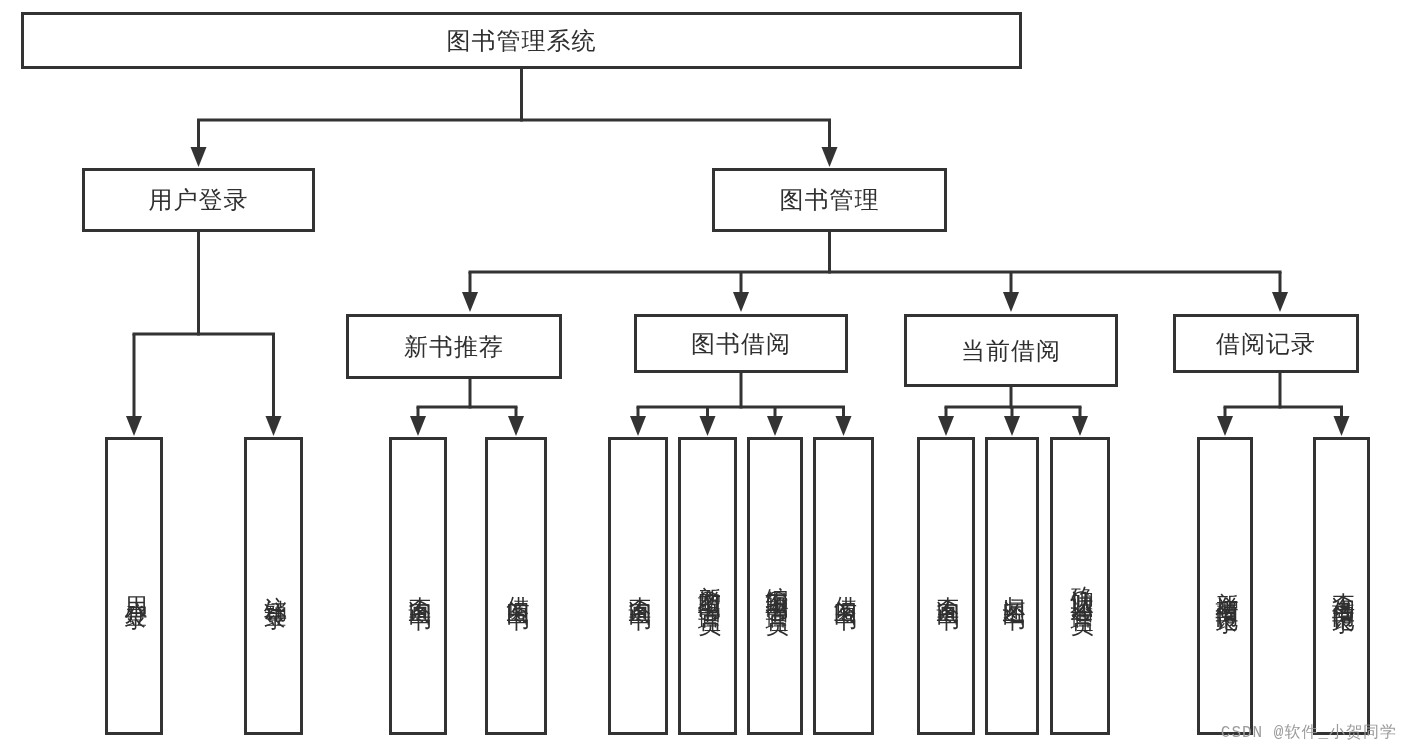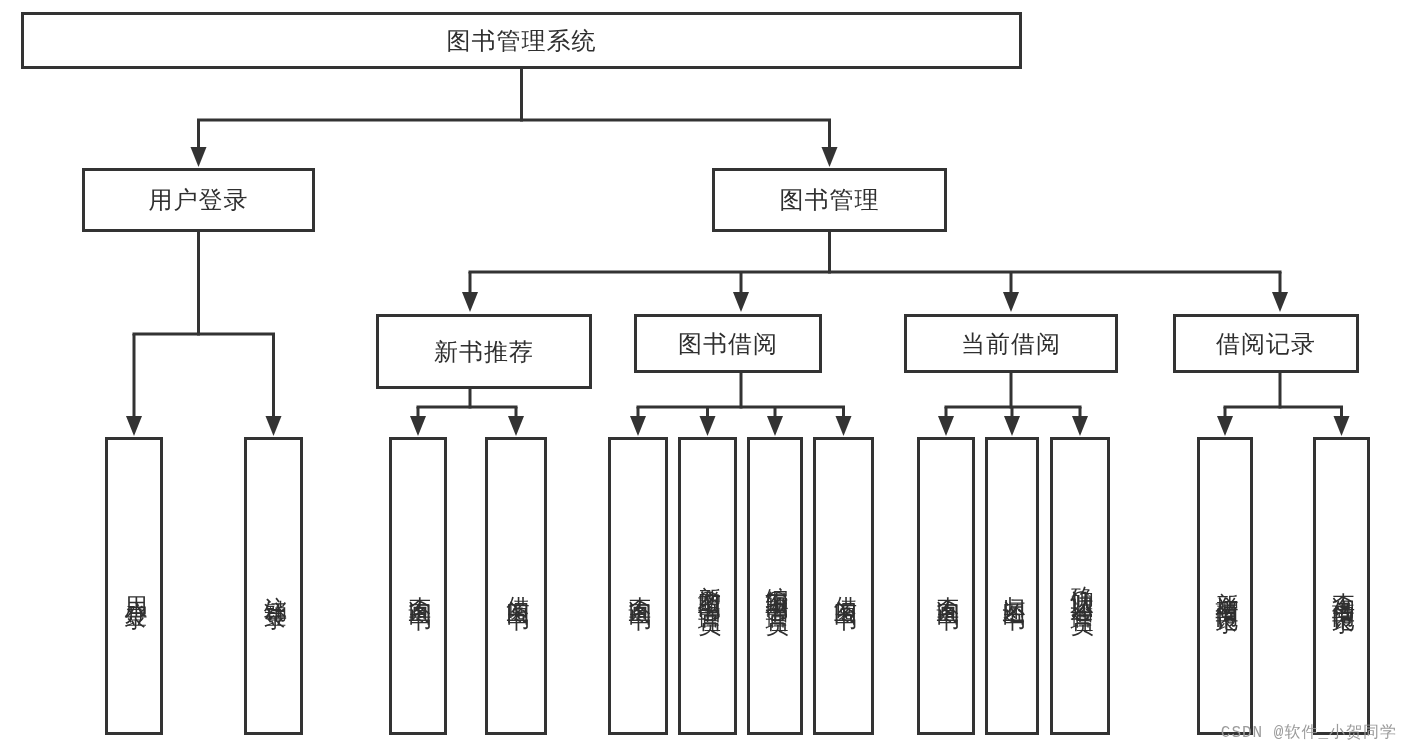--- a/index.html
+++ b/index.html
@@ -128,23 +128,23 @@
       <line x1="1341.5" y1="407" x2="1341.5" y2="420"></line>
       <polygon points="1341.5,436 1333.5,416 1349.5,416"></polygon>
     </g>
   </svg>
 
   <div class="box" style="left:21px;top:12px;width:1001px;height:57px">图书管理系统</div>
 
   <div class="box" style="left:82px;top:168px;width:233px;height:64px">用户登录</div>
   <div class="box" style="left:712px;top:168px;width:235px;height:64px">图书管理</div>
 
-  <div class="box" style="left:376px;top:314px;width:216px;height:75px">新书推荐</div>
-  <div class="box" style="left:634px;top:314px;width:188px;height:59px">图书借阅</div>
-  <div class="box" style="left:904px;top:314px;width:214px;height:59px">当前借阅</div>
+  <div class="box" style="left:346px;top:314px;width:216px;height:65px">新书推荐</div>
+  <div class="box" style="left:634px;top:314px;width:214px;height:59px">图书借阅</div>
+  <div class="box" style="left:904px;top:314px;width:214px;height:73px">当前借阅</div>
   <div class="box" style="left:1173px;top:314px;width:186px;height:59px">借阅记录</div>
 
   <div class="box vbox" style="left:105px;top:437px;width:58px;height:298px">用户登录</div>
   <div class="box vbox" style="left:244px;top:437px;width:59px;height:298px">注销登录</div>
 
   <div class="box vbox" style="left:389px;top:437px;width:58px;height:298px">查询图书</div>
   <div class="box vbox" style="left:485px;top:437px;width:62px;height:298px">借阅图书</div>
 
   <div class="box vbox" style="left:608px;top:437px;width:60px;height:298px">查询图书</div>
   <div class="box vbox" style="left:678px;top:437px;width:59px;height:298px">新增图书（管理员）</div>

